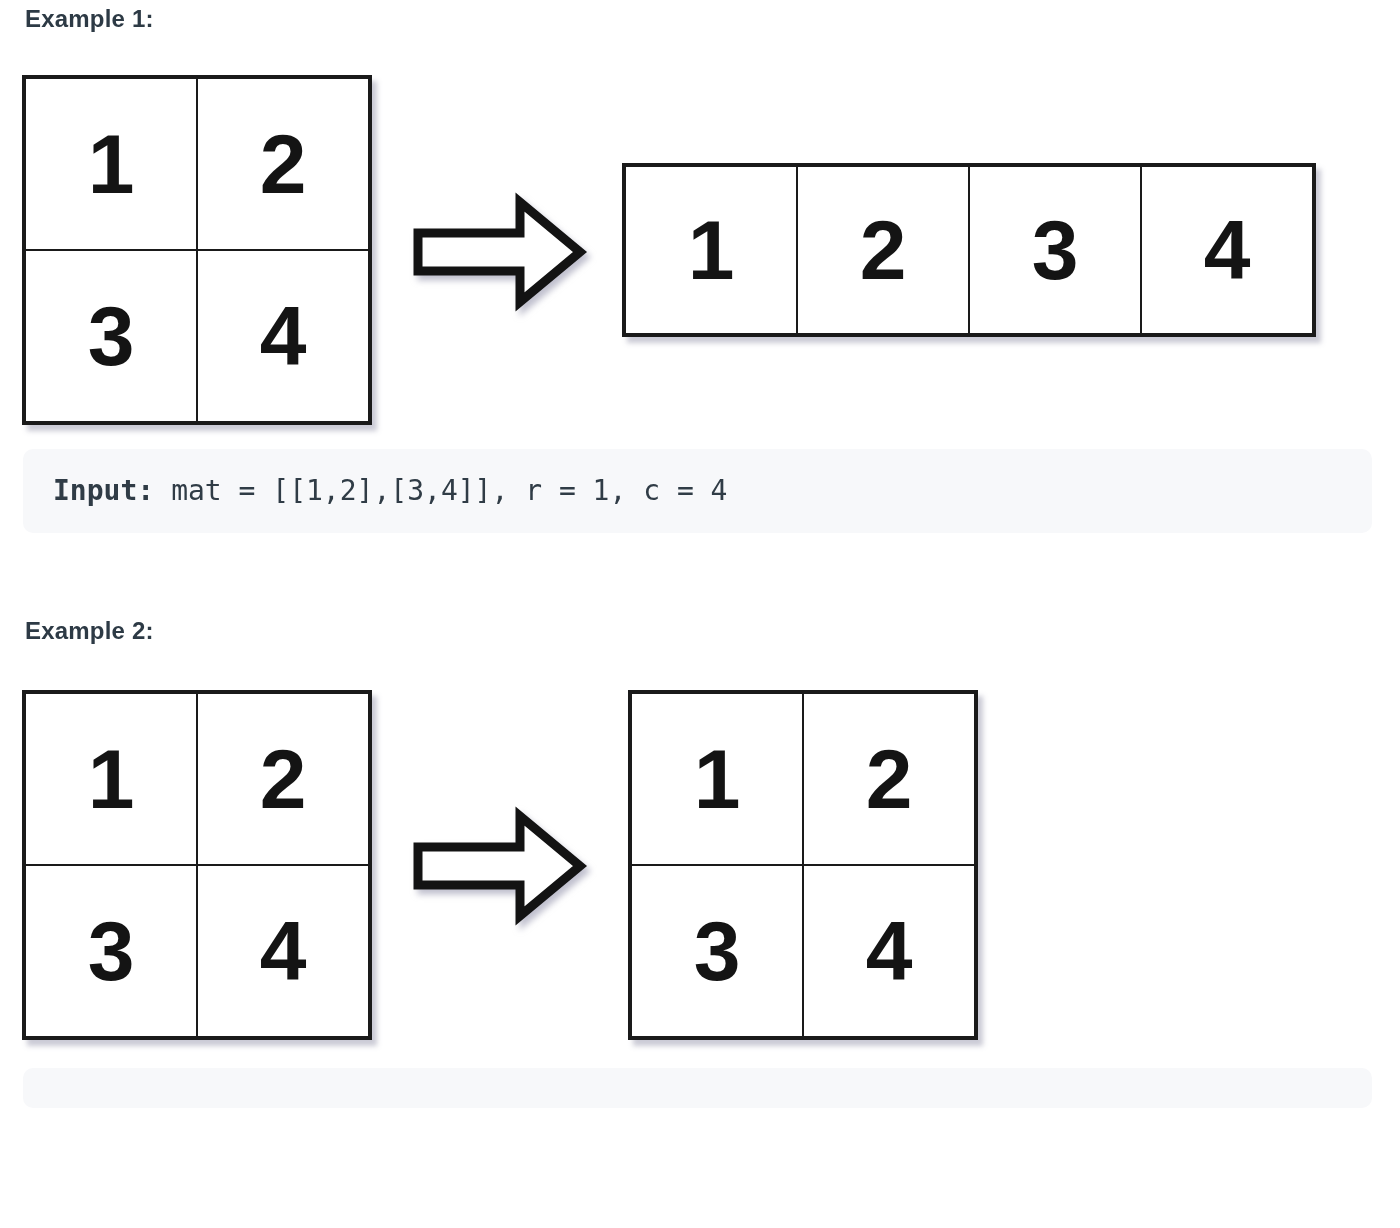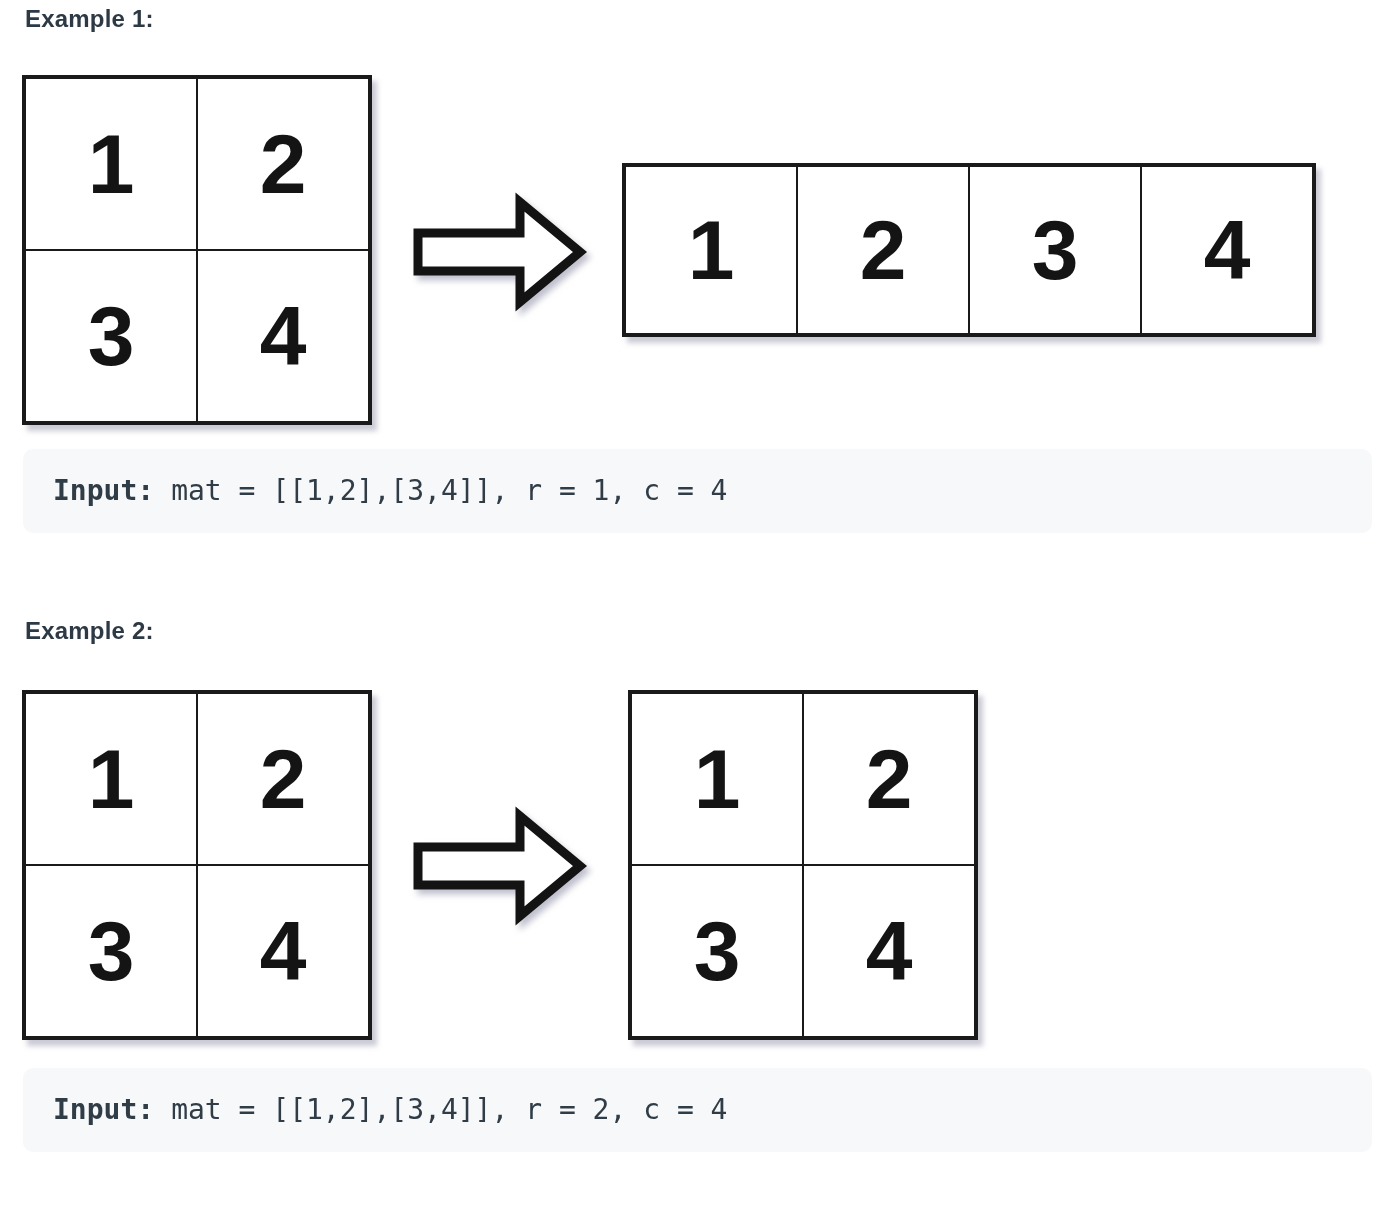--- a/index.html
+++ b/index.html
@@ -94,14 +94,14 @@
     <path d="M 6 41 H 108 V 10 L 168 60 L 108 110 V 79 H 6 Z" fill="#ffffff" stroke="#131313" stroke-width="9" stroke-linejoin="miter"></path>
   </svg>
 
   <div class="abs matrix g2x2" style="left: 628px; top: 690px; grid-template-columns: repeat(2, max-content);">
       <div class="cell">1</div>
       <div class="cell">2</div>
       <div class="cell">3</div>
       <div class="cell">4</div>
     </div>
 
-  <pre class="abs code-block" style="left:23px; top:1068px;"><span class="code-line"><span class="code-label">Input:</span><span>mat = [[1,2],[3,4]], r = 2, c = 4</span></span></pre>
+  <pre class="abs code-block" style="left:23px; top:1068px;"></pre>
 </section>
 
 </body></html>

